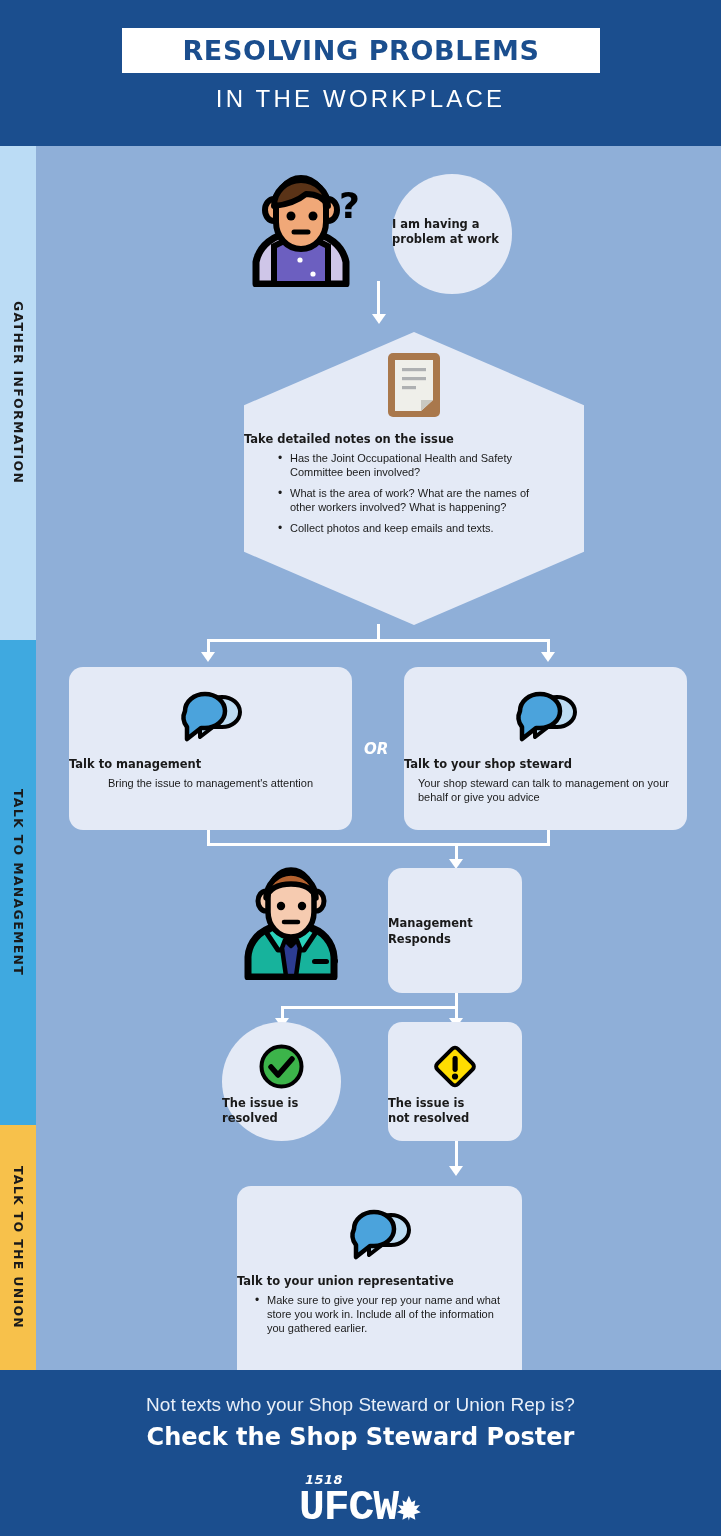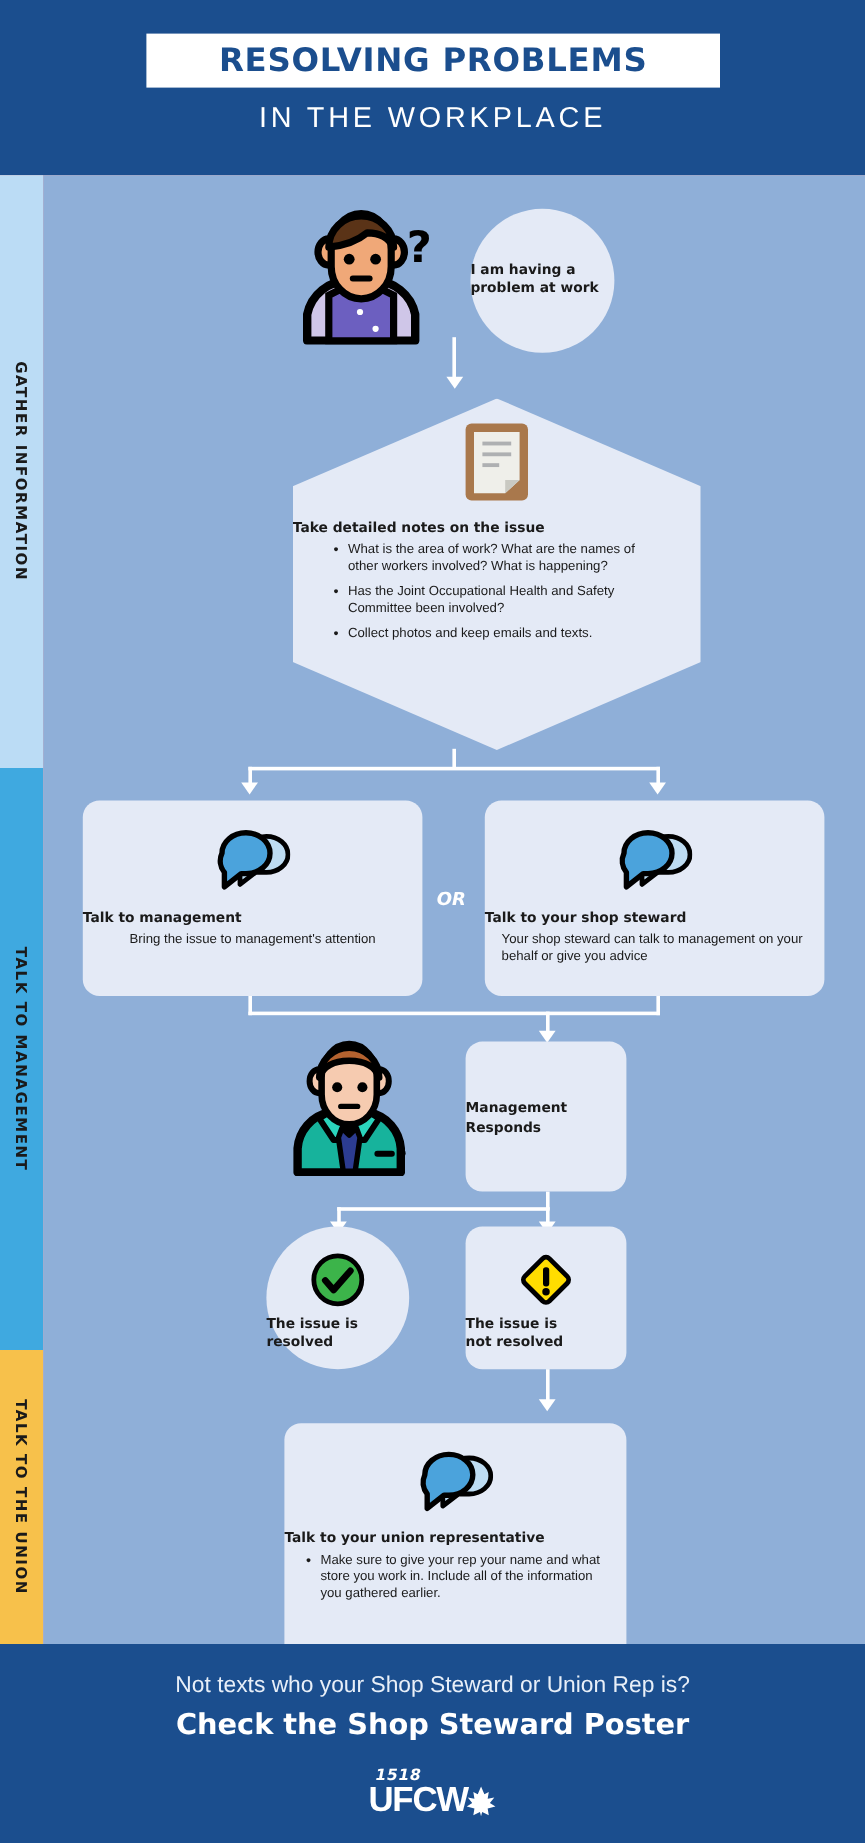--- a/index.html
+++ b/index.html
@@ -93,23 +93,23 @@
   .foot-1 { margin-top:24px; color:#E8EFF8; font-size:19px; font-weight:300; }
   .foot-2 { margin-top:7px; color:#FFFFFF; font-size:24px; font-weight:bold;
             font-family:"DejaVu Sans", sans-serif; }
   .logo-wrap { margin-top:22px; display:inline-block; position:relative; }
   .logo-1518 {
     color:#FFFFFF; font-size:13px; font-weight:bold; font-style:italic;
     letter-spacing:0.5px; text-align:left; margin-left:6px; line-height:1;
     font-family:"DejaVu Sans", sans-serif;
   }
   .logo-ufcw {
-    color:#FFFFFF; font-size:29px; font-weight:bold; letter-spacing:-1px;
-    line-height:1; display:flex; align-items:flex-start;
-    font-family:Liberation Sans, sans-serif;
+    color:#FFFFFF; font-size:43px; font-weight:bold; letter-spacing:-1px;
+    line-height:1; display:flex; align-items:center;
+    font-family:Liberation Mono, monospace;
   }
 </style>
 </head>
 <body>
 
 <div class="page">
 
   <div class="header">
     <div class="title-box">
       <span class="title-main">RESOLVING PROBLEMS</span>
@@ -160,22 +160,22 @@
       <svg style="position:absolute;left:133px;top:19px;" width="74" height="68" viewBox="0 0 74 68">
         <rect x="11" y="2" width="52" height="64" rx="5" fill="#A9784C"></rect>
         <path d="M18 9 h38 v40 l-12 11 h-26 z" fill="#EFEFEA"></path>
         <path d="M56 49 l-12 11 v-11 z" fill="#C9C9C2"></path>
         <rect x="25" y="17" width="24" height="3.2" fill="#AEB0B2"></rect>
         <rect x="25" y="26" width="24" height="3.2" fill="#AEB0B2"></rect>
         <rect x="25" y="35" width="14" height="3.2" fill="#AEB0B2"></rect>
       </svg>
       <div class="node-title" style="position:absolute;left:0;top:100px;width:340px;">Take detailed notes on the issue</div>
       <ul class="blist node-body" style="position:absolute;left:33px;top:120px;width:264px;">
+        <li>Has the Joint Occupational Health and Safety Committee been involved?</li>
         <li>What is the area of work? What are the names of other workers involved? What is happening?</li>
-        <li>Has the Joint Occupational Health and Safety Committee been involved?</li>
         <li>Collect photos and keep emails and texts.</li>
       </ul>
     </div>
 
     <div class="ln vline" style="left:341px;top:478px;height:17px;"></div>
     <div class="ln hline" style="left:171px;top:493px;width:343px;"></div>
     <div class="ln vline" style="left:171px;top:493px;height:15px;"></div>
     <div class="ln vline" style="left:511px;top:493px;height:15px;"></div>
     <div class="arrowhead" style="left:165px;top:506px;"></div>
     <div class="arrowhead" style="left:505px;top:506px;"></div>

